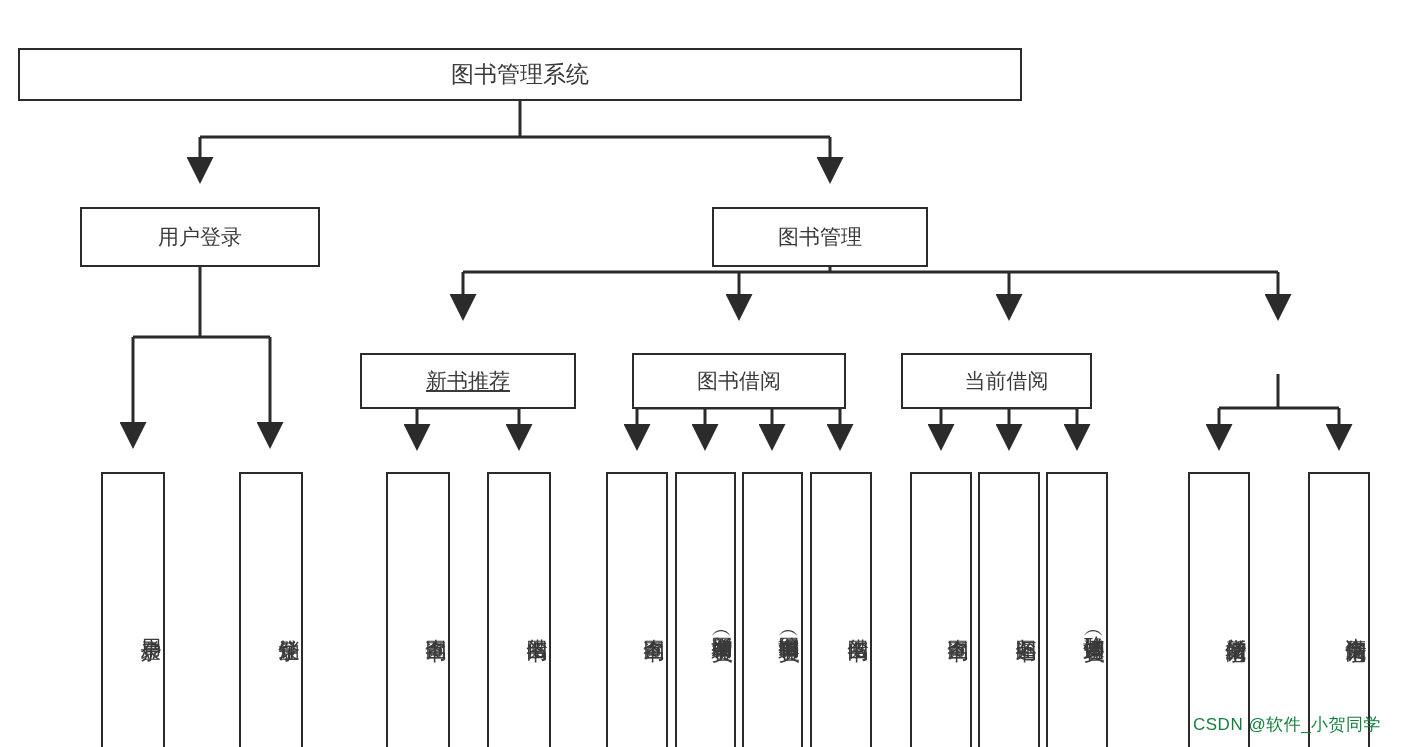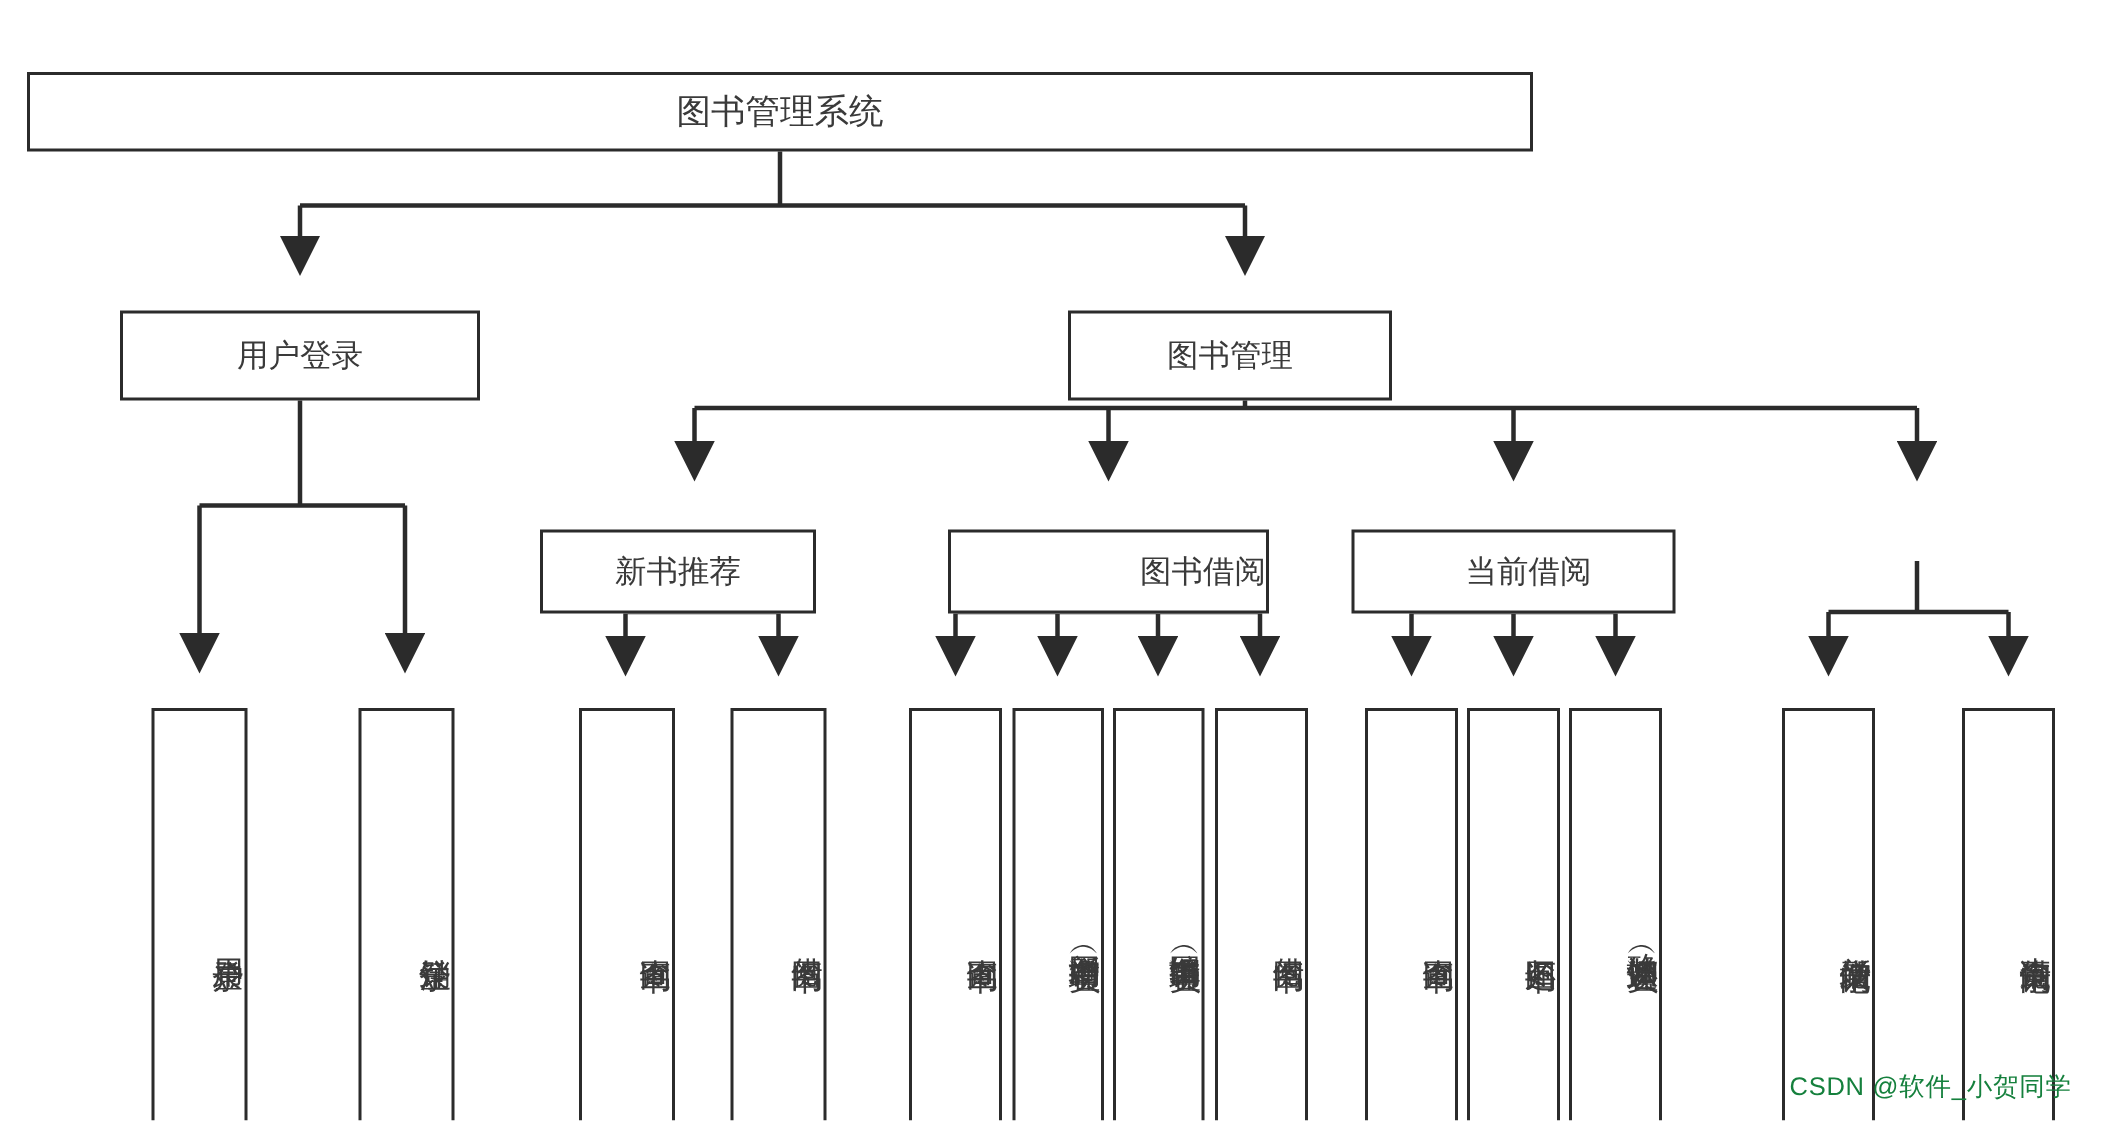--- a/index.html
+++ b/index.html
@@ -127,27 +127,27 @@
     <span>图书管理系统</span>
   </div>
 
   <div class="node level1" style="left:80px; top:172px; width:240px; height:60px;">
     <span>用户登录</span>
   </div>
   <div class="node level1" style="left:712px; top:172px; width:216px; height:60px;">
     <span>图书管理</span>
   </div>
 
-  <div class="node level1" style="left:360px; top:318px; width:184px; height:56px;">
+  <div class="node level1" style="left:360px; top:318px; width:216px; height:56px;text-decoration:underline;">
     <span>新书推荐</span>
   </div>
-  <div class="node level1" style="left:632px; top:318px; width:214px; height:56px;justify-content:flex-end;">
+  <div class="node level1" style="left:632px; top:318px; width:214px; height:56px;">
     <span>图书借阅</span>
   </div>
-  <div class="node level1" style="left:901px; top:318px; width:216px; height:56px;padding-left:20px;">
+  <div class="node level1" style="left:901px; top:318px; width:191px; height:56px;padding-left:20px;">
     <span>当前借阅</span>
   </div>
 
   <div class="node level2" style="left:101px; top:437px; width:64px; height:298px;">
     <span>用户登录</span>
   </div>
   <div class="node level2" style="left:239px; top:437px; width:64px; height:298px;">
     <span>注销登录</span>
   </div>
 

